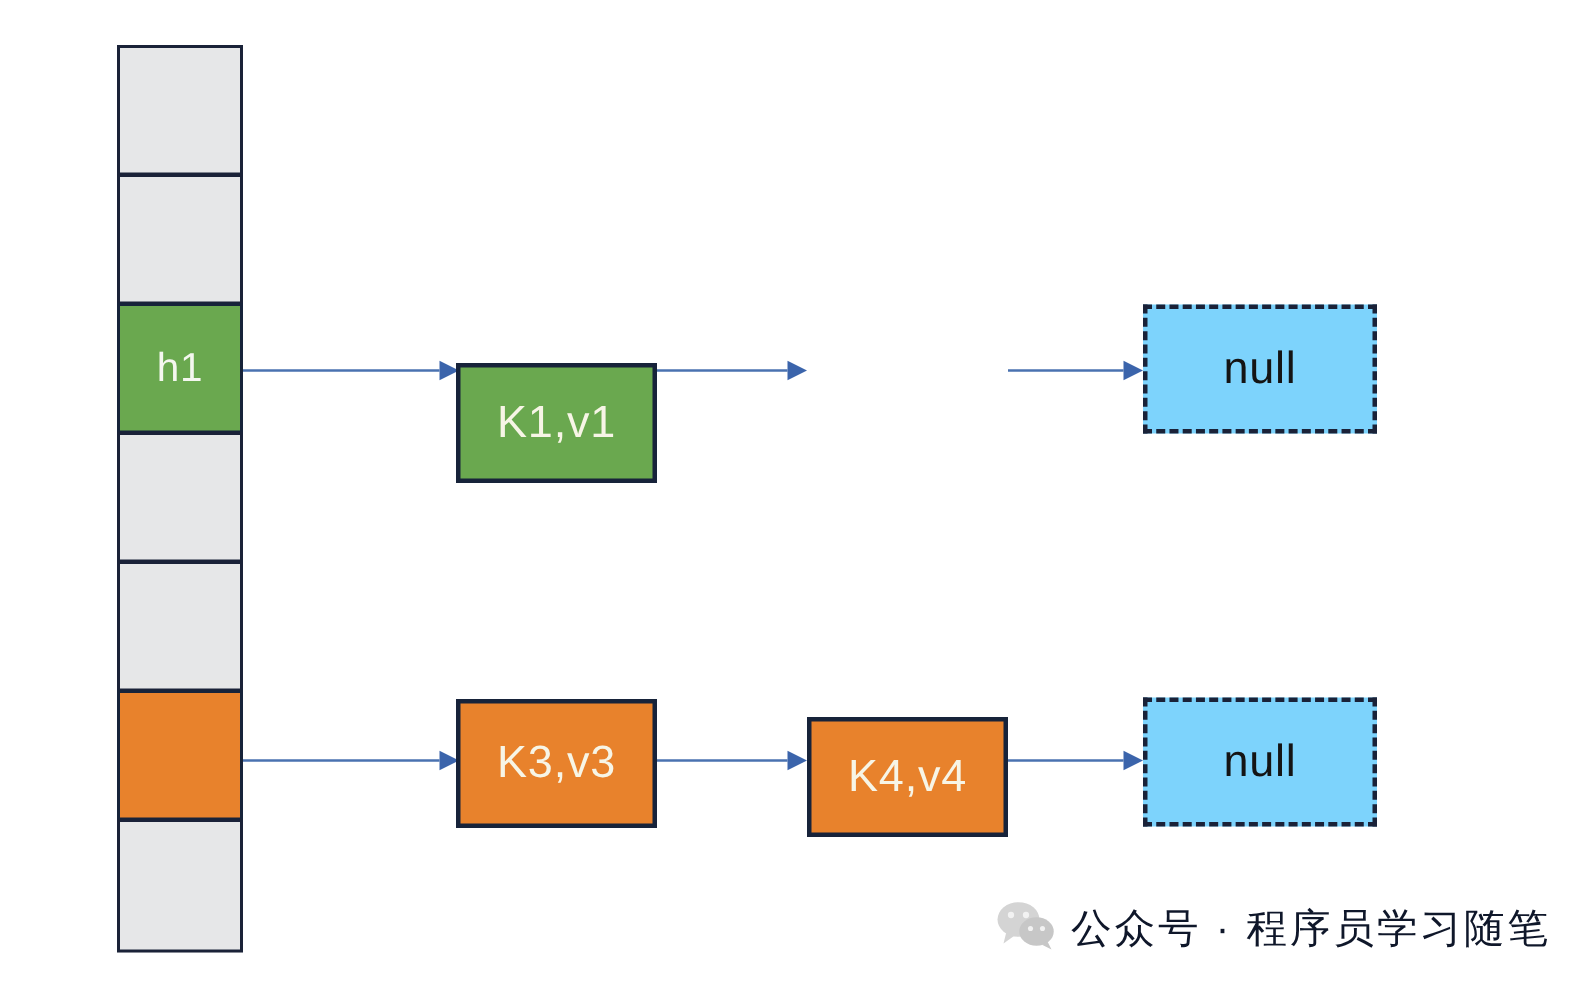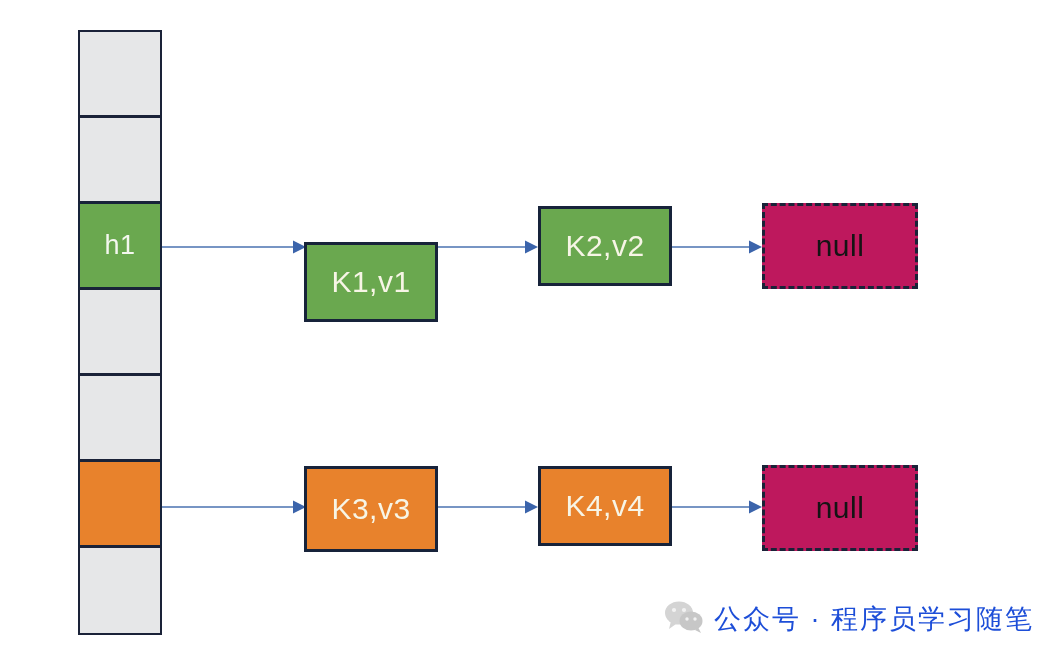--- a/index.html
+++ b/index.html
@@ -65,21 +65,21 @@
     letter-spacing: 0.5px;
   }
 
   
   .null-box {
     position: absolute;
     box-sizing: border-box;
     display: flex;
     align-items: center;
     justify-content: center;
-    background: #be185d;
+    background: #7dd3fc;
     border: 3px dashed #1a2238;
     text-align: right;
   }
   .null-text {
     font-size: 30px;
     color: #141414;
     line-height: 1;
     letter-spacing: 0.5px;
   }
 
@@ -95,21 +95,21 @@
     position: absolute;
     left: 664px;
     top: 600px;
     display: flex;
     align-items: center;
     gap: 10px;
     opacity: 1;
   }
   #watermark .wm-text {
     font-size: 27px;
-    color: #1d4ed8;
+    color: #0f172a;
     line-height: 1;
     white-space: nowrap;
     letter-spacing: 2px;
   }
   #watermark .wm-logo { display: block; }
 </style>
 </head>
 <body>
 
 <div id="canvas">
@@ -149,23 +149,20 @@
     <span class="node-text">K1,v1</span>
   </div>
 
   <div class="arrow" style="left:438px; top:238px; width:100px;">
     <svg width="100" height="18" viewBox="0 0 100 18">
       <line x1="0" y1="9" x2="87" y2="9" stroke="#4a72b0" stroke-width="1.6"></line>
       <polygon points="87,2.5 100,9 87,15.5" fill="#3b64ab"></polygon>
     </svg>
   </div>
 
-  <div class="node-box green" style="left:538px; top:206px; width:134px; height:80px;">
-    <span class="node-text">K2,v2</span>
-  </div>
 
   <div class="arrow" style="left:672px; top:238px; width:90px;">
     <svg width="90" height="18" viewBox="0 0 90 18">
       <line x1="0" y1="9" x2="77" y2="9" stroke="#4a72b0" stroke-width="1.6"></line>
       <polygon points="77,2.5 90,9 77,15.5" fill="#3b64ab"></polygon>
     </svg>
   </div>
 
   <div class="null-box" style="left:762px; top:203px; width:156px; height:86px;">
     <span class="null-text">null</span>
@@ -182,21 +179,21 @@
     <span class="node-text">K3,v3</span>
   </div>
 
   <div class="arrow" style="left:438px; top:498px; width:100px;">
     <svg width="100" height="18" viewBox="0 0 100 18">
       <line x1="0" y1="9" x2="87" y2="9" stroke="#4a72b0" stroke-width="1.6"></line>
       <polygon points="87,2.5 100,9 87,15.5" fill="#3b64ab"></polygon>
     </svg>
   </div>
 
-  <div class="node-box orange" style="left:538px; top:466px; width:134px; height:80px;">
+  <div class="node-box orange" style="left:538px; top:478px; width:134px; height:80px;">
     <span class="node-text">K4,v4</span>
   </div>
 
   <div class="arrow" style="left:672px; top:498px; width:90px;">
     <svg width="90" height="18" viewBox="0 0 90 18">
       <line x1="0" y1="9" x2="77" y2="9" stroke="#4a72b0" stroke-width="1.6"></line>
       <polygon points="77,2.5 90,9 77,15.5" fill="#3b64ab"></polygon>
     </svg>
   </div>
 

